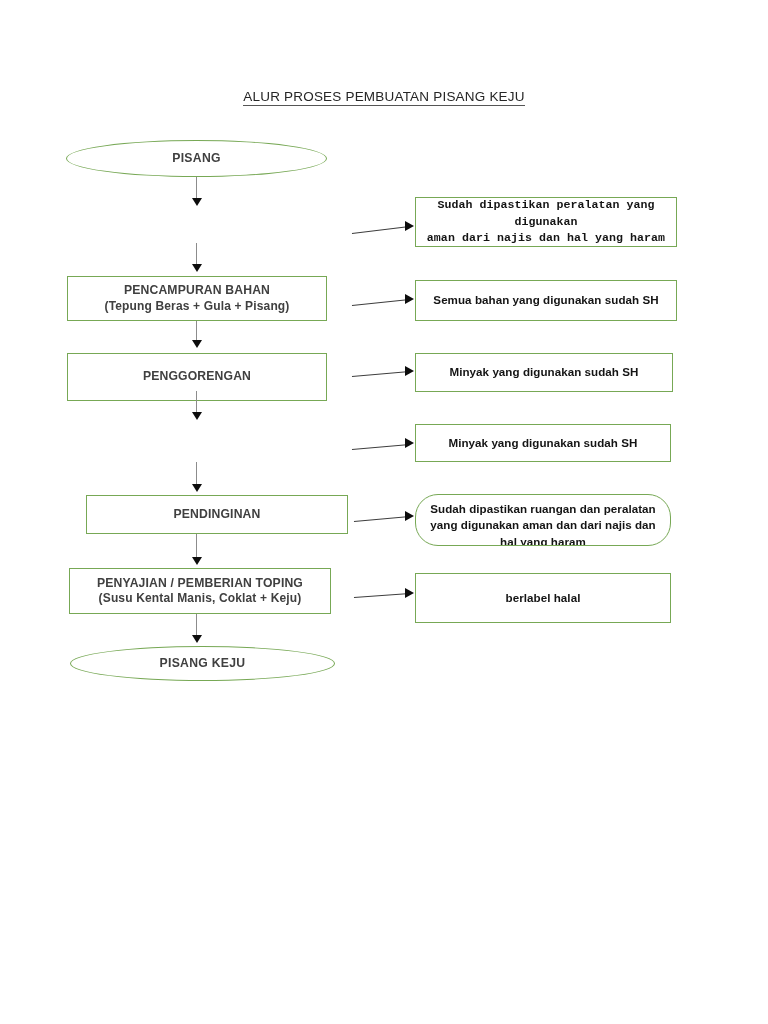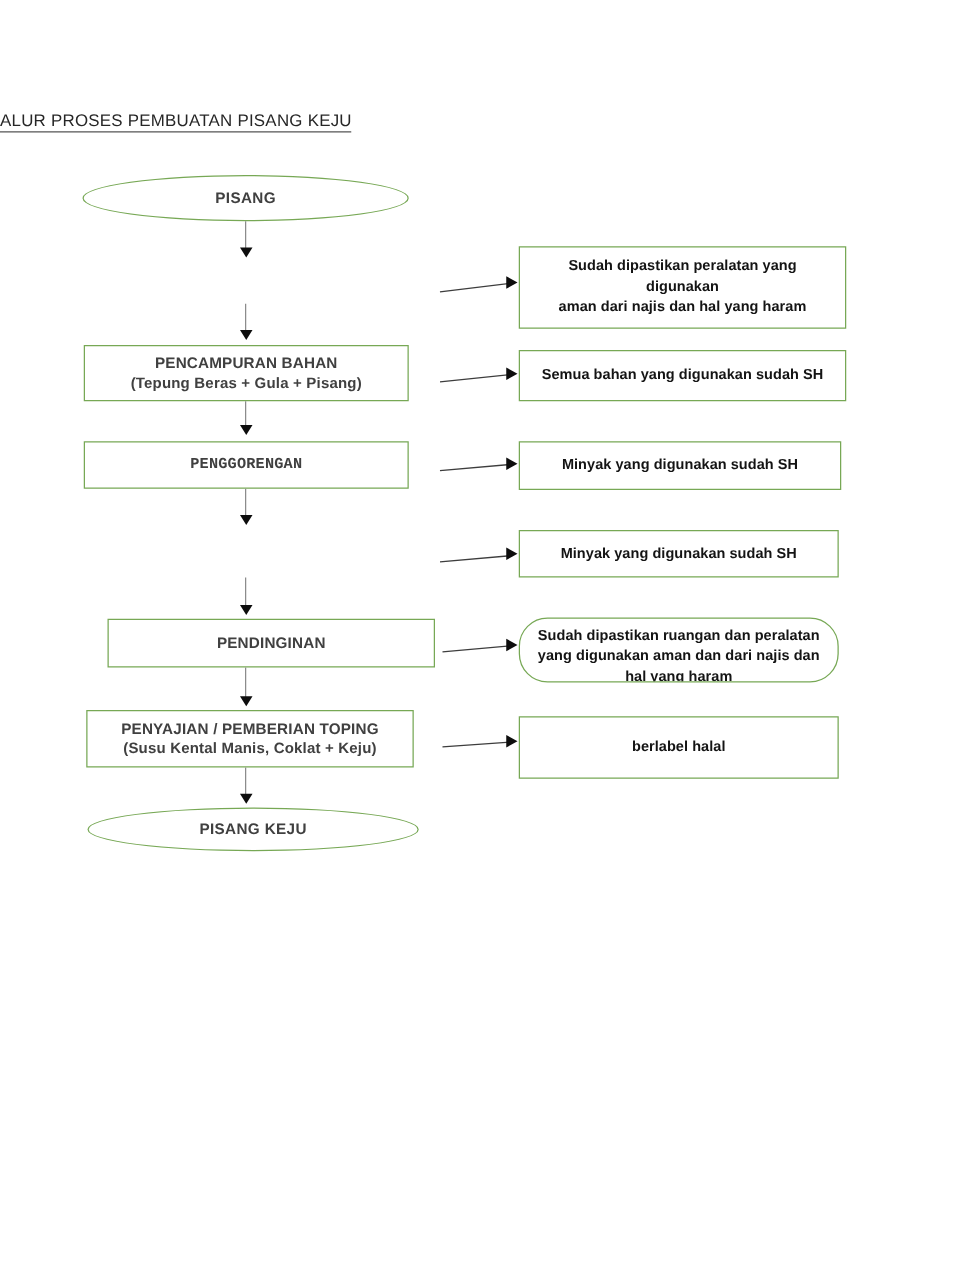--- a/index.html
+++ b/index.html
@@ -21,21 +21,21 @@
     inset: 0;
     background: #ffffff;
   }
 
   
   .doc-title {
     position: absolute;
     left: 0;
     right: 0;
     top: 89px;
-    text-align: left;
+    text-align: center;
     font-size: 13.5px;
     letter-spacing: 0.2px;
     color: #262626;
   }
   .doc-title span {
     border-bottom: 1px solid #555;
     padding-bottom: 1px;
   }
 
   
@@ -128,21 +128,21 @@
   <div class="vhead" style="left:192px; top:264px;"></div>
 
   <div class="node proc" style="left:67px; top:276px; width:260px; height:45px;">
     <div>PENCAMPURAN BAHAN</div>
     <div class="sub">(Tepung Beras + Gula + Pisang)</div>
   </div>
 
   <div class="vconn" style="left:196px; top:321px; height:23px;"></div>
   <div class="vhead" style="left:192px; top:340px;"></div>
 
-  <div class="node proc" style="left:67px; top:353px; width:260px; height:38px;font-family:Liberation Mono, monospace;">
+  <div class="node proc" style="left:67px; top:353px; width:260px; height:48px;">
     <div>PENGGORENGAN</div>
   </div>
 
   <div class="vconn" style="left:196px; top:391px; height:25px;"></div>
   <div class="vhead" style="left:192px; top:412px;"></div>
 
 
   <div class="vconn" style="left:196px; top:462px; height:26px;"></div>
   <div class="vhead" style="left:192px; top:484px;"></div>
 
@@ -176,21 +176,21 @@
 
   <div class="hconn" style="left:352px; top:449px; width:58px; transform:rotate(-5deg);"></div>
   <div class="hhead" style="left:405px; top:438px;"></div>
 
   <div class="hconn" style="left:354px; top:521px; width:56px; transform:rotate(-5deg);"></div>
   <div class="hhead" style="left:405px; top:511px;"></div>
 
   <div class="hconn" style="left:354px; top:597px; width:56px; transform:rotate(-4deg);"></div>
   <div class="hhead" style="left:405px; top:588px;"></div>
 
-  <div class="node note" style="left:415px; top:197px; width:262px; height:66px;">
+  <div class="node note" style="left:415px; top:197px; width:262px; height:50px;font-family:Liberation Mono, monospace;">
     <span class="line">Sudah dipastikan peralatan yang digunakan</span>
     <span class="line">aman dari najis dan hal yang haram</span>
   </div>
 
   <div class="node note" style="left:415px; top:280px; width:262px; height:41px;">
     <span class="line">Semua bahan yang digunakan sudah SH</span>
   </div>
 
   <div class="node note" style="left:415px; top:353px; width:258px; height:39px;">
     <span class="line">Minyak yang digunakan sudah SH</span>

